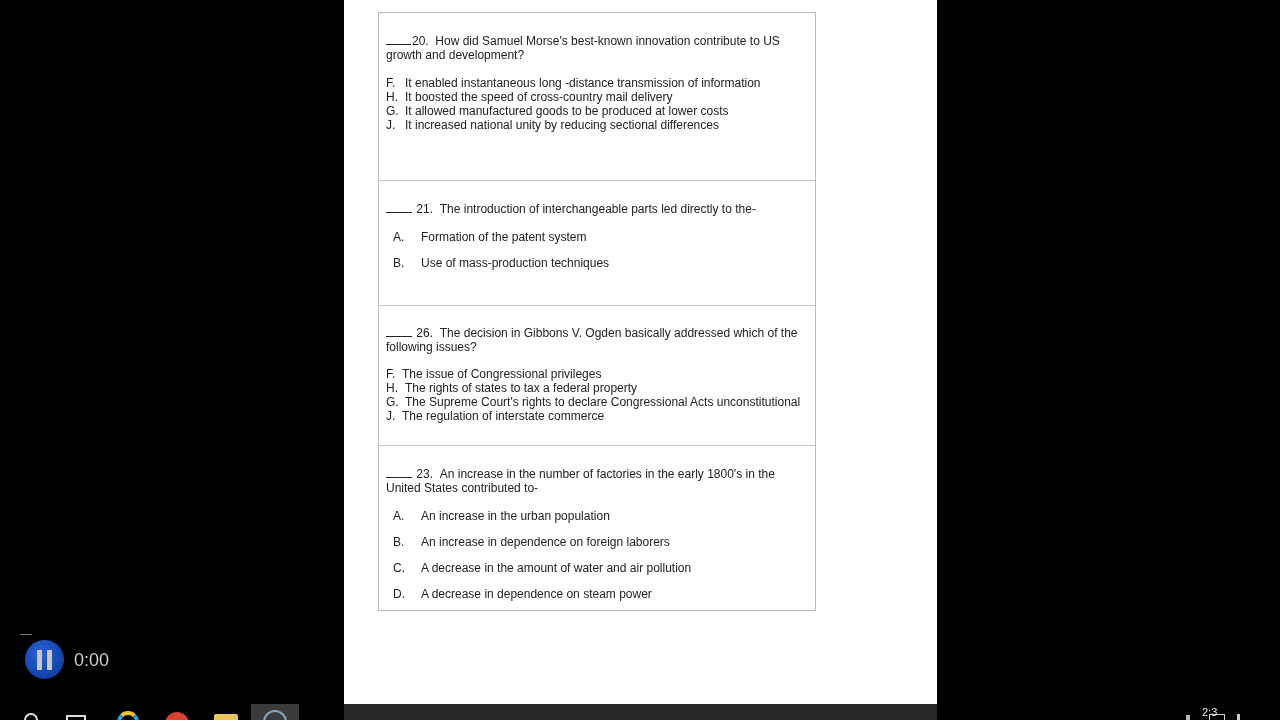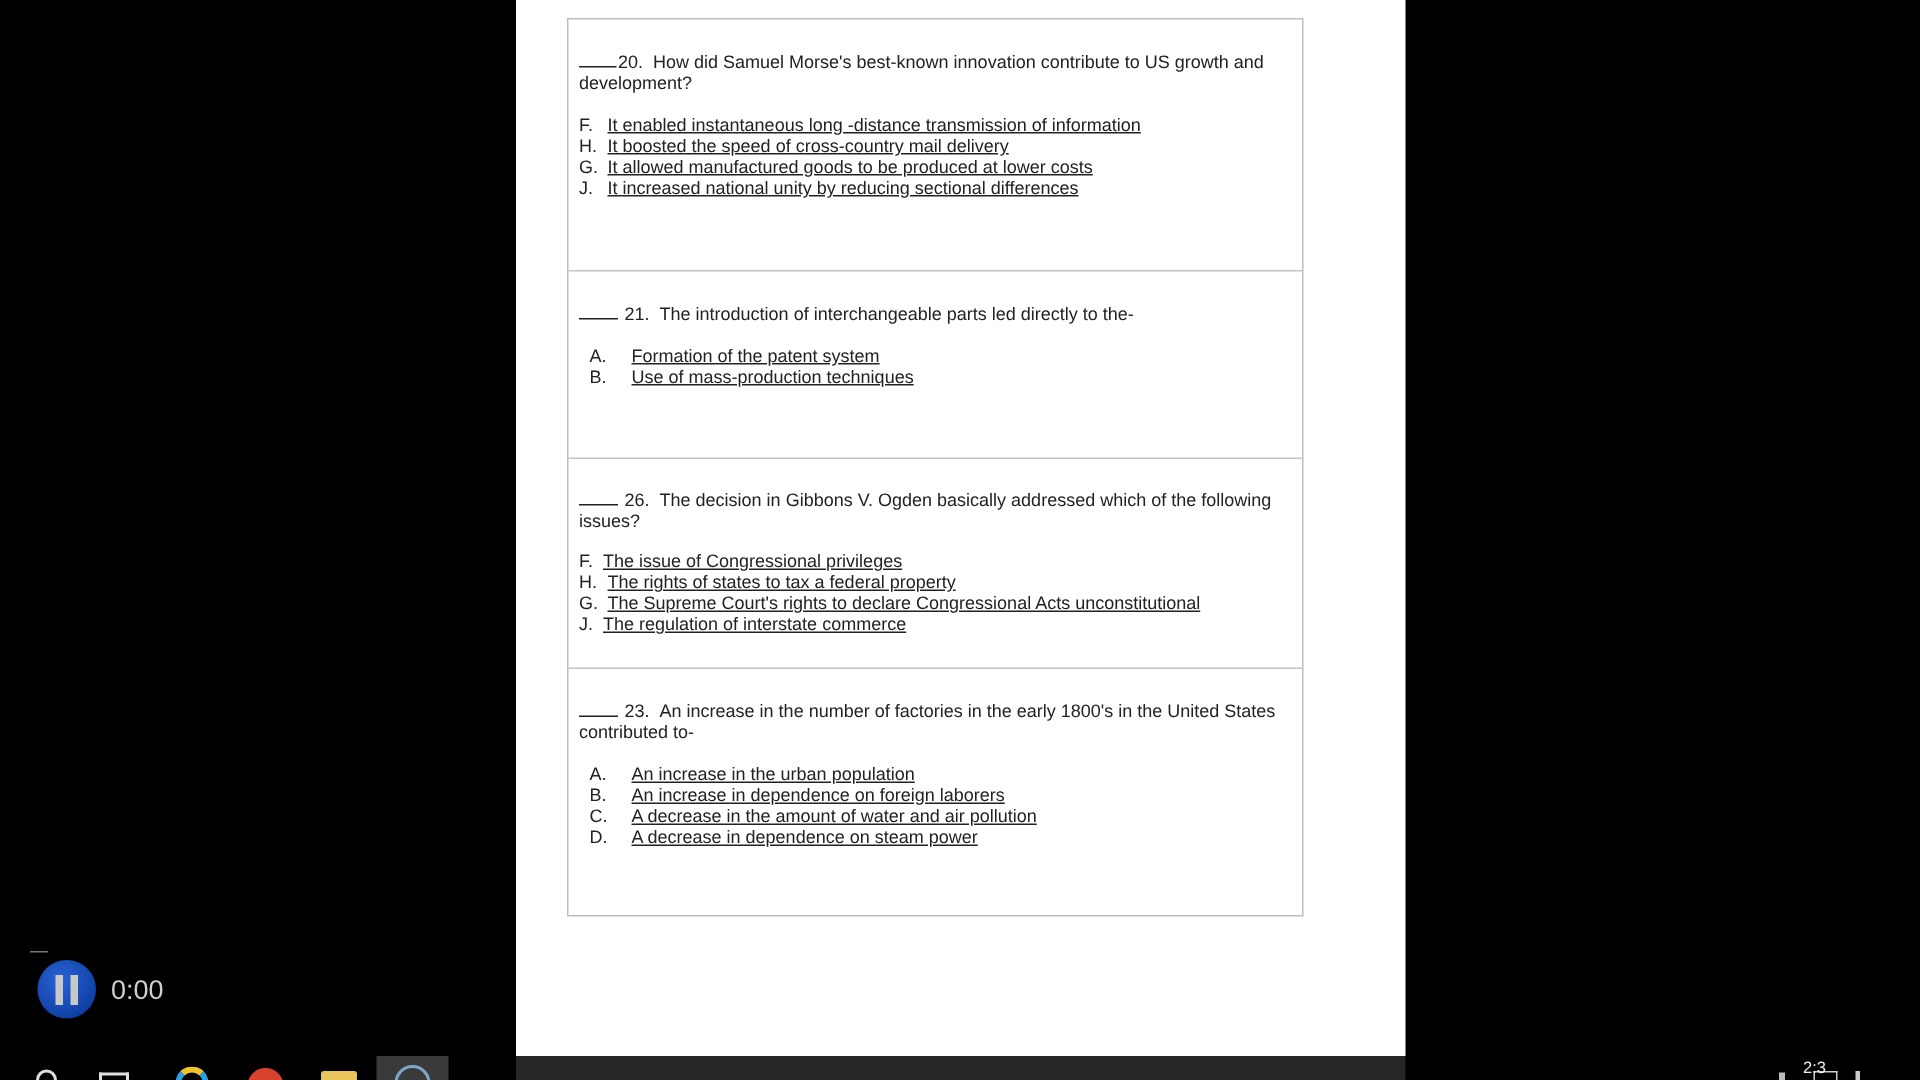--- a/index.html
+++ b/index.html
@@ -4,39 +4,39 @@
 <style>
   * { box-sizing: border-box; margin: 0; padding: 0; }
   html, body { width: 1280px; height: 720px; overflow: hidden; background: #000; }
   body { position: relative; font-family: "Liberation Sans", sans-serif; }
 
   .page {
     position: absolute; left: 344px; top: 0; width: 593px; height: 704px;
     background: #ffffff;
   }
   .question-table {
-    position: absolute; left: 34px; top: 12px; width: 491px;
+    position: absolute; left: 34px; top: 12px; width: 438px;
     border: 1px solid #bdbdbd;
   }
   .q-cell {
     border-bottom: 1px solid #c4c4c4;
     padding: 0 7px;
     font-size: 12px; line-height: 14px; color: #222;
     position: relative;
   }
   .q-cell:last-child { border-bottom: none; }
   .q-stem { position: relative; }
   .blank {
     display: inline-block; border-bottom: 1px solid #222; height: 11px; vertical-align: baseline;
   }
   .q-num { margin-left: 1px; }
-  .choices { margin-top: 14px; text-decoration: underline; }
+  .choices { margin-top: 14px; }
   .choice { white-space: nowrap; }
   .choice .letter { display: inline-block; }
-  .choices.abcd .choice { padding-left: 7px; }
+  .choices.abcd .choice { padding-left: 7px; margin-top: 12px; }
   .choices.abcd .letter { width: 28px; }
   .choices.fgj .letter { width: 19px; }
 
   .dark-bar {
     position: absolute; left: 344px; top: 704px; width: 593px; height: 16px; background: #262626;
   }
 
   
   .player-mark { position: absolute; left: 20px; top: 634px; width: 12px; height: 1px; background: #777; }
   .pause-btn {

